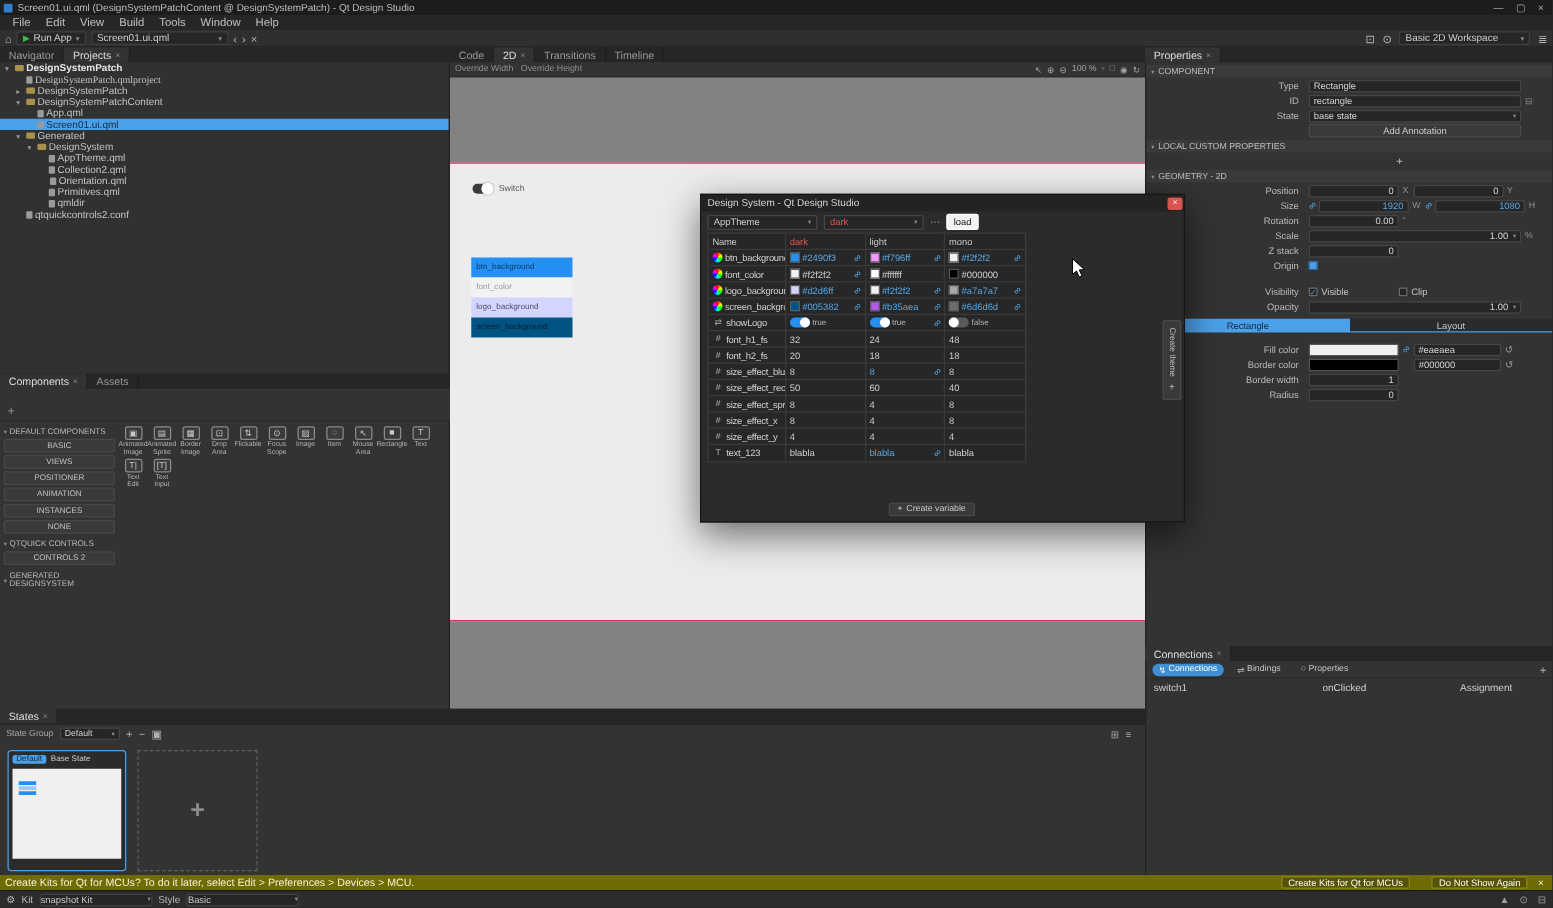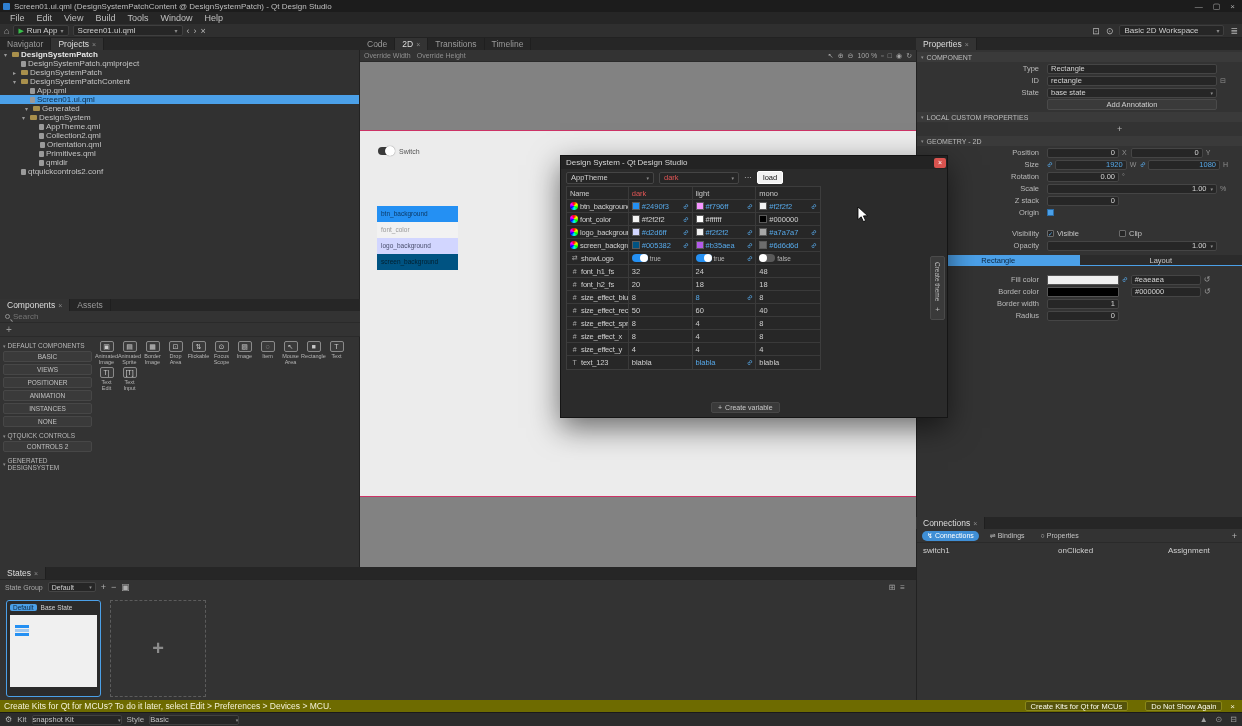--- a/index.html
+++ b/index.html
@@ -221,21 +221,21 @@
         <span>Projects</span>
         <span class="x">×</span>
       </span>
   </div>
   <div id="tree" class="abs">
       <div class="tree-row" style="padding-left: 4px;">
         <span class="tree-arrow">▾</span>
         <span class="tree-ico folder"></span>
         <span class="tree-label bold">DesignSystemPatch</span>
       </div>
-      <div class="tree-row" style="padding-left: 13px;">
+      <div class="tree-row" style="padding-left: 13px; font-family: Liberation Serif, serif;">
         <span class="tree-arrow"></span>
         <span class="tree-ico file"></span>
         <span class="tree-label">DesignSystemPatch.qmlproject</span>
       </div>
       <div class="tree-row" style="padding-left: 13px;">
         <span class="tree-arrow">▸</span>
         <span class="tree-ico folder"></span>
         <span class="tree-label">DesignSystemPatch</span>
       </div>
       <div class="tree-row" style="padding-left: 13px;">
@@ -246,21 +246,21 @@
       <div class="tree-row" style="padding-left: 22px;">
         <span class="tree-arrow"></span>
         <span class="tree-ico file"></span>
         <span class="tree-label">App.qml</span>
       </div>
       <div class="tree-row sel" style="padding-left: 22px;">
         <span class="tree-arrow"></span>
         <span class="tree-ico file"></span>
         <span class="tree-label">Screen01.ui.qml</span>
       </div>
-      <div class="tree-row" style="padding-left: 25px;">
+      <div class="tree-row" style="padding-left: 13px;">
         <span class="tree-arrow">▾</span>
         <span class="tree-ico folder"></span>
         <span class="tree-label">Generated</span>
       </div>
       <div class="tree-row" style="padding-left: 22px;">
         <span class="tree-arrow">▾</span>
         <span class="tree-ico folder"></span>
         <span class="tree-label">DesignSystem</span>
       </div>
       <div class="tree-row" style="padding-left: 31px;">
@@ -296,24 +296,20 @@
     </div>
 
   <div id="comptabs" class="abs tabbar">
     <span class="tab sel">
         <span>Components</span>
         <span class="x">×</span>
       </span>
     <span class="tab">
         <span>Assets</span>
       </span>
-  </div>
-  <div id="searchrow" class="abs">
-    <span class="search-glass"></span>
-    <input class="search-input" placeholder="Search" style="">
   </div>
   <div id="plusrow" class="abs">
     <span>+</span>
   </div>
   <div id="compbody" class="abs">
     <div id="catcol">
         <div class="cat-header">
           <span class="cat-arrow">▾</span>
           <span>DEFAULT COMPONENTS</span>
         </div>

